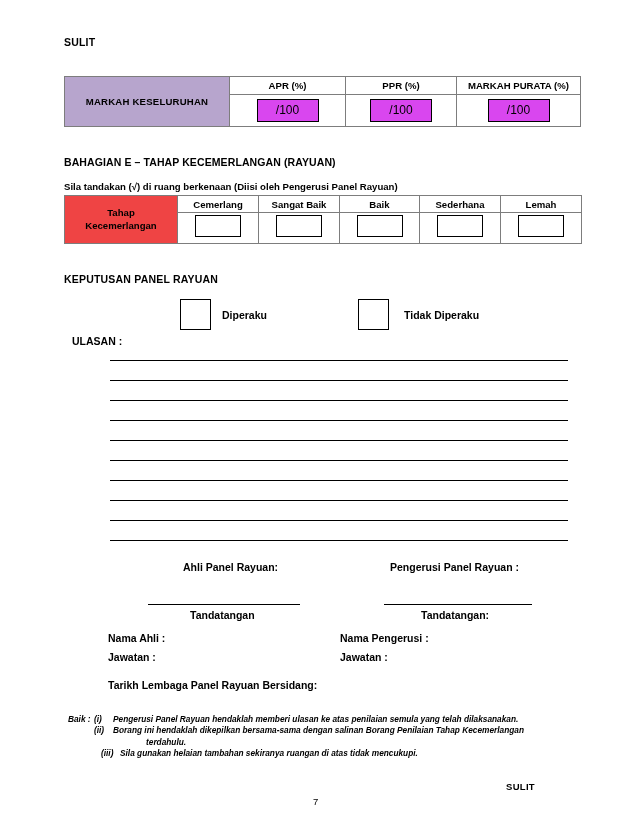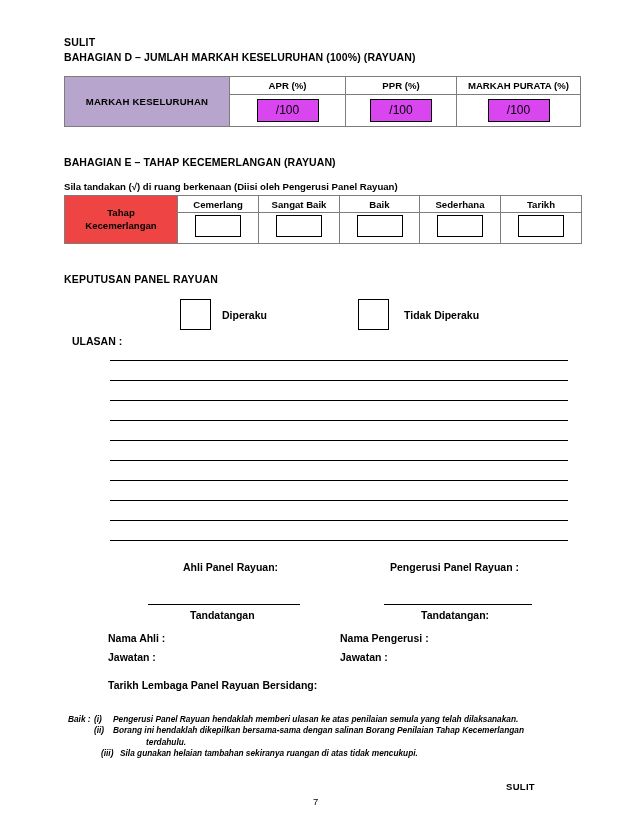--- a/index.html
+++ b/index.html
@@ -219,21 +219,20 @@
     left: 313px; top: 797px;
     font-size: 9.5px;
   }
 </style>
 </head>
 <body>
 
 <div class="page">
 
   <div class="t sulit-top">SULIT</div>
-  <div class="t bahagian-d">BAHAGIAN D – JUMLAH MARKAH KESELURUHAN (100%) (RAYUAN)</div>
 
   <table class="table-d">
     <tbody>
         <tr>
       <td class="labelcell" rowspan="2" style="width:164px;">MARKAH KESELURUHAN</td>
       <td class="d-head" style="width:115px;">APR (%)</td>
       <td class="d-head" style="width:110px;">PPR (%)</td>
       <td class="d-head" style="width:123px;">MARKAH PURATA (%)</td>
     </tr>
     <tr>
@@ -257,21 +256,21 @@
     <tbody>
         <tr>
       <td class="labelcell" rowspan="2" style="width:112px;">
         <span>Tahap</span><br>
         <span>Kecemerlangan</span>
       </td>
       <td class="e-head" style="width:80px;">Cemerlang</td>
       <td class="e-head" style="width:80px;">Sangat Baik</td>
       <td class="e-head" style="width:79px;">Baik</td>
       <td class="e-head" style="width:80px;">Sederhana</td>
-      <td class="e-head" style="width:80px;">Tarikh</td>
+      <td class="e-head" style="width:80px;">Lemah</td>
     </tr>
     <tr>
       <td class="e-body">
         <span class="tickbox"></span>
       </td>
       <td class="e-body">
         <span class="tickbox"></span>
       </td>
       <td class="e-body">
         <span class="tickbox"></span>

